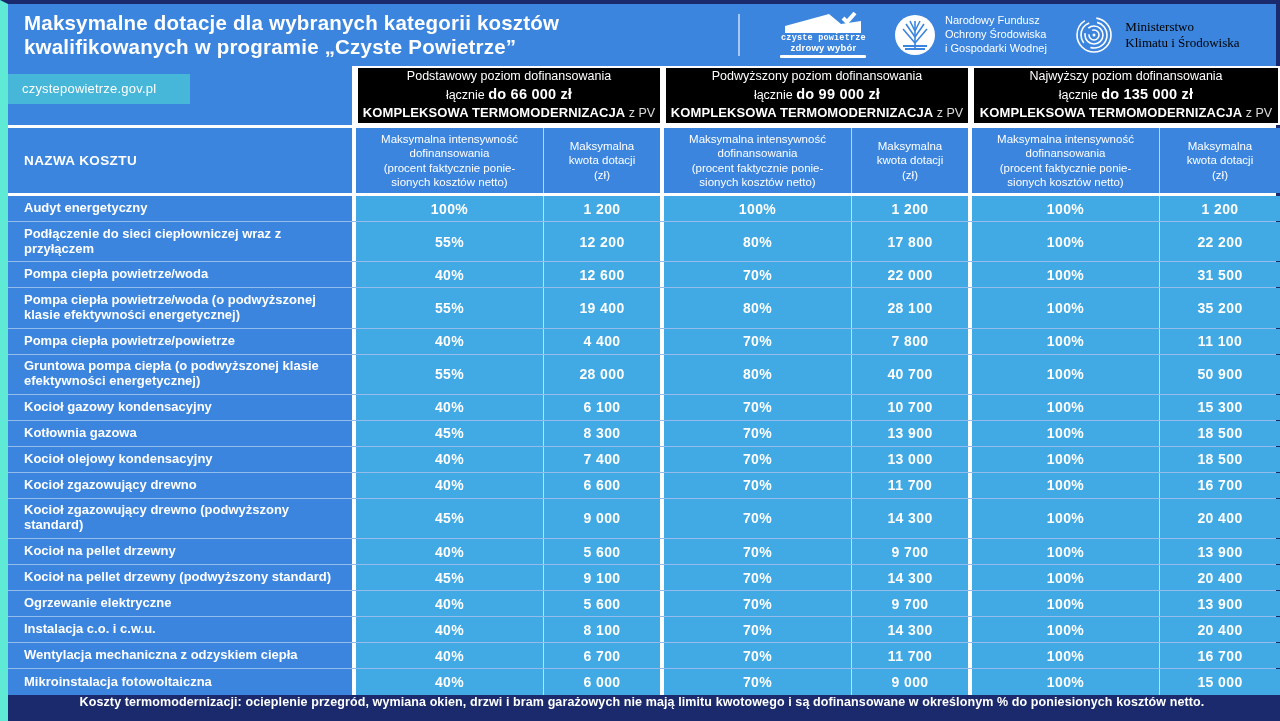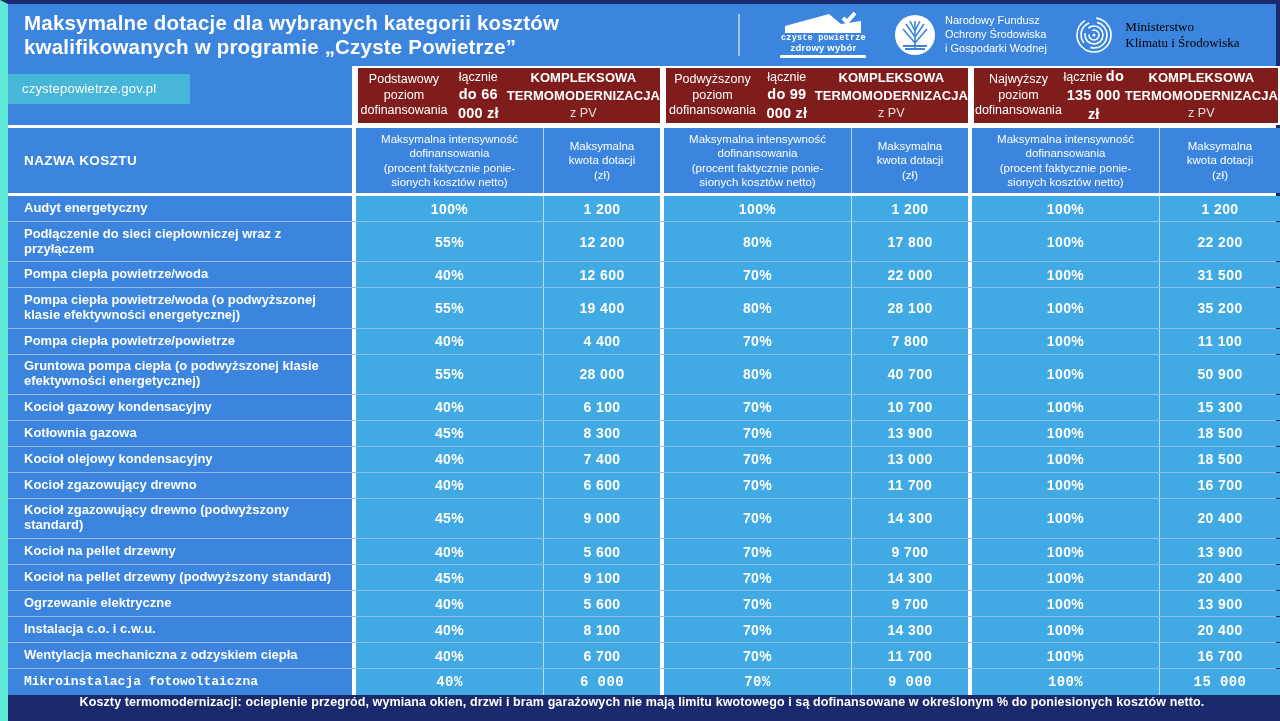--- a/index.html
+++ b/index.html
@@ -32,41 +32,41 @@
   .c-pct  { width:188px; flex:0 0 188px; border-right:1px solid rgba(255,255,255,.65); }
   .c-amt  { width:120px; flex:0 0 120px; border-right:4px solid #fff; }
   .c-amt.last { border-right:none; }
 
   
   .groupband { height:62px; flex:0 0 62px; display:flex; border-bottom:3px solid #fff; background:#3b85de; }
   .gov-cell { display:flex; align-items:flex-start; padding:8px 0 0 0; background:#3b85de; }
   .gov-btn { display:block; width:182px; height:30px; background:#46b6d9; color:#fff; font-weight:normal;
              font-size:13px; line-height:30px; padding-left:14px; text-decoration:none; letter-spacing:.2px; }
   .group-box { width:308px; flex:0 0 308px; border:2px solid #fff; border-right-width:4px;
-               display:flex; align-items:center; justify-content:center;
-               color:#fff; text-align:center; background:#7f1d1d; }
+               display:flex; flex-direction:column; align-items:center; justify-content:center;
+               color:#fff; text-align:center; background:#000000; }
   .group-box.last { border-right-width:2px; }
   .group-box .gl1 { font-size:12.5px; line-height:1.25; }
   .group-box .gl2 { font-size:12.5px; line-height:1.3; }
   .group-box .gl2 b { font-size:14.5px; letter-spacing:.2px; }
   .group-box .gl3 { font-size:12.5px; line-height:1.35; }
   .group-box .gl3 b { font-size:13px; letter-spacing:.1px; }
   .group-box .gl3 .suffix { opacity:.85; }
 
   
   .subband { height:68px; flex:0 0 68px; display:flex; border-bottom:3px solid #fff; background:#3b85de; }
   .subband .c-name { display:flex; align-items:center; padding-left:16px; color:#fff; font-weight:bold;
                      font-size:13.5px; letter-spacing:.4px; background:#3b85de; }
   .sub-cell { display:flex; align-items:center; justify-content:center; text-align:center;
               color:#fff; font-size:11.5px; line-height:1.22; white-space:pre-line; background:#3b85de; }
 
   
   .rows { flex:1 1 auto; display:flex; flex-direction:column; }
   .trow { flex:1 1 auto; display:flex; border-bottom:1px solid rgba(255,255,255,.45); min-height:26px; }
-  .trow:last-child { border-bottom:none;font-family:Liberation Mono, monospace; }
+  .trow:last-child { border-bottom:none; }
   .cell { display:flex; align-items:center; color:#fff; font-weight:bold; }
   .name-cell { padding:2px 8px 2px 16px; font-size:13px; line-height:1.15; background:#3b85de; }
   .pct-cell, .amt-cell { justify-content:center; font-size:14px; letter-spacing:.4px; background:#41a9e3; }
 
   
   .footband { flex:0 0 26px; background:#1b2a6d; display:flex; justify-content:center; }
   .footband p { color:#fff; font-weight:bold; font-size:12.5px; letter-spacing:.1px; }
 </style>
 </head>
 <body>

